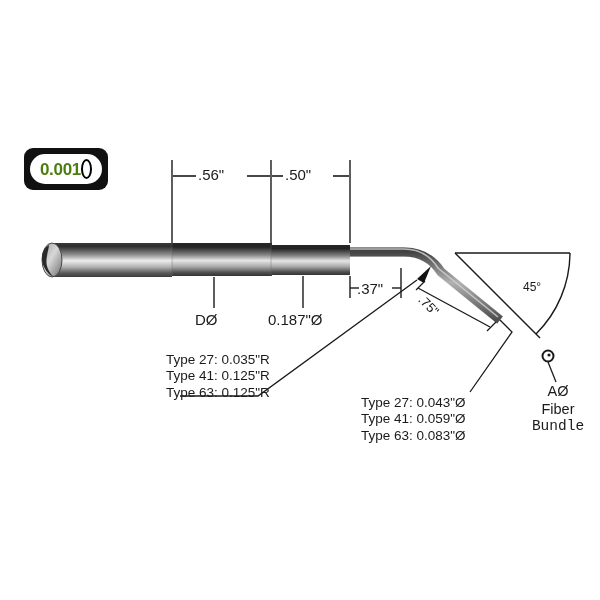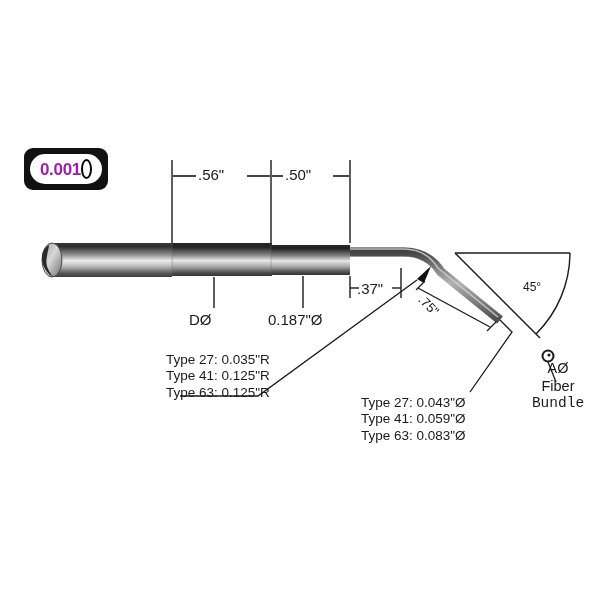--- a/index.html
+++ b/index.html
@@ -22,21 +22,21 @@
     display:flex; align-items:center; justify-content:center;
   }
   .tol-pill{
     width:72px;height:30px;
     background:#ffffff;
     border-radius:15px;
     display:flex;align-items:center;justify-content:center;
     gap:1px;
   }
   .tol-val{
-    font-size:17px;font-weight:bold;color:#a21caf;
+    font-size:17px;font-weight:bold;color:#4d7c0f;
     letter-spacing:-0.3px;line-height:1;
   }
   .tol-oval{
     width:11px;height:20px;
     border:2px solid #000;
     border-radius:50%/50%;
     box-sizing:border-box;
     margin-left:-1px;
   }
 
@@ -185,35 +185,35 @@
   <div class="lbl dim" style="left:198px;top:166px;">.56"</div>
 
   <div class="lbl dim" style="left:285px;top:166px;">.50"</div>
 
   <div class="lbl dim" style="left:357px;top:280px;">.37"</div>
 
   <div class="lbl rot75" style="left:426px;top:292px;">.75"</div>
 
   <div class="lbl angle" style="left:523px;top:280px;">45°</div>
 
-  <div class="lbl dim" style="left:189px;top:311px;">DØ</div>
+  <div class="lbl dim" style="left:195px;top:311px;">DØ</div>
 
   <div class="lbl dim" style="left:268px;top:311px;">0.187"Ø</div>
 
   <div style="position:absolute;left:166px;top:352px;">
     <div class="lbl callout" style="position:relative;">Type 27: 0.035"R</div>
     <div class="lbl callout" style="position:relative;">Type 41: 0.125"R</div>
     <div class="lbl callout" style="position:relative;">Type 63: 0.125"R</div>
   </div>
 
   <div style="position:absolute;left:361px;top:395px;">
     <div class="lbl callout" style="position:relative;">Type 27: 0.043"Ø</div>
     <div class="lbl callout" style="position:relative;">Type 41: 0.059"Ø</div>
     <div class="lbl callout" style="position:relative;">Type 63: 0.083"Ø</div>
   </div>
 
-  <div style="position:absolute;left:528px;top:360px;width:60px;">
+  <div style="position:absolute;left:528px;top:383px;width:60px;">
     <div class="lbl fiber-lbl" style="position:relative;">AØ</div>
     <div class="lbl fiber-lbl" style="position:relative;">Fiber</div>
     <div class="lbl fiber-lbl" style="position:relative;font-family:Liberation Mono, monospace;">Bundle</div>
   </div>
 
 </div>
 
 </body></html>

